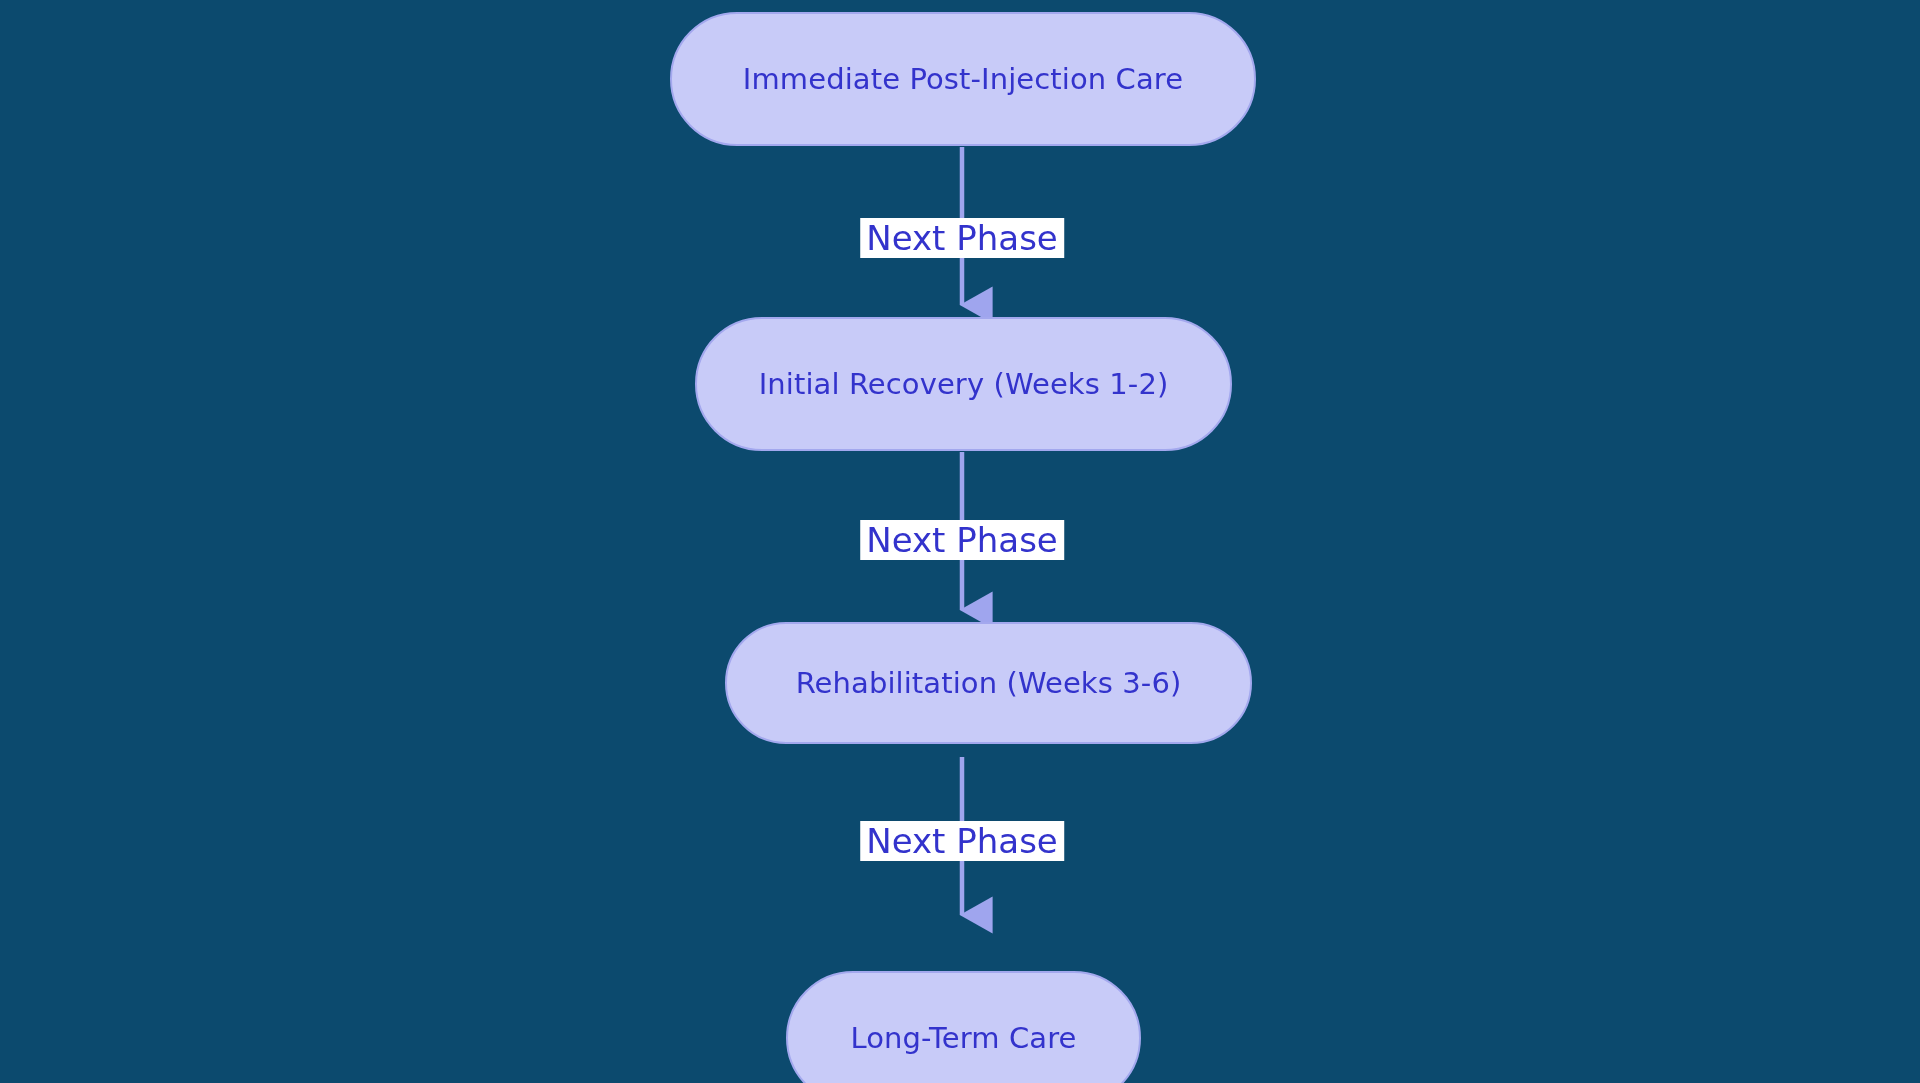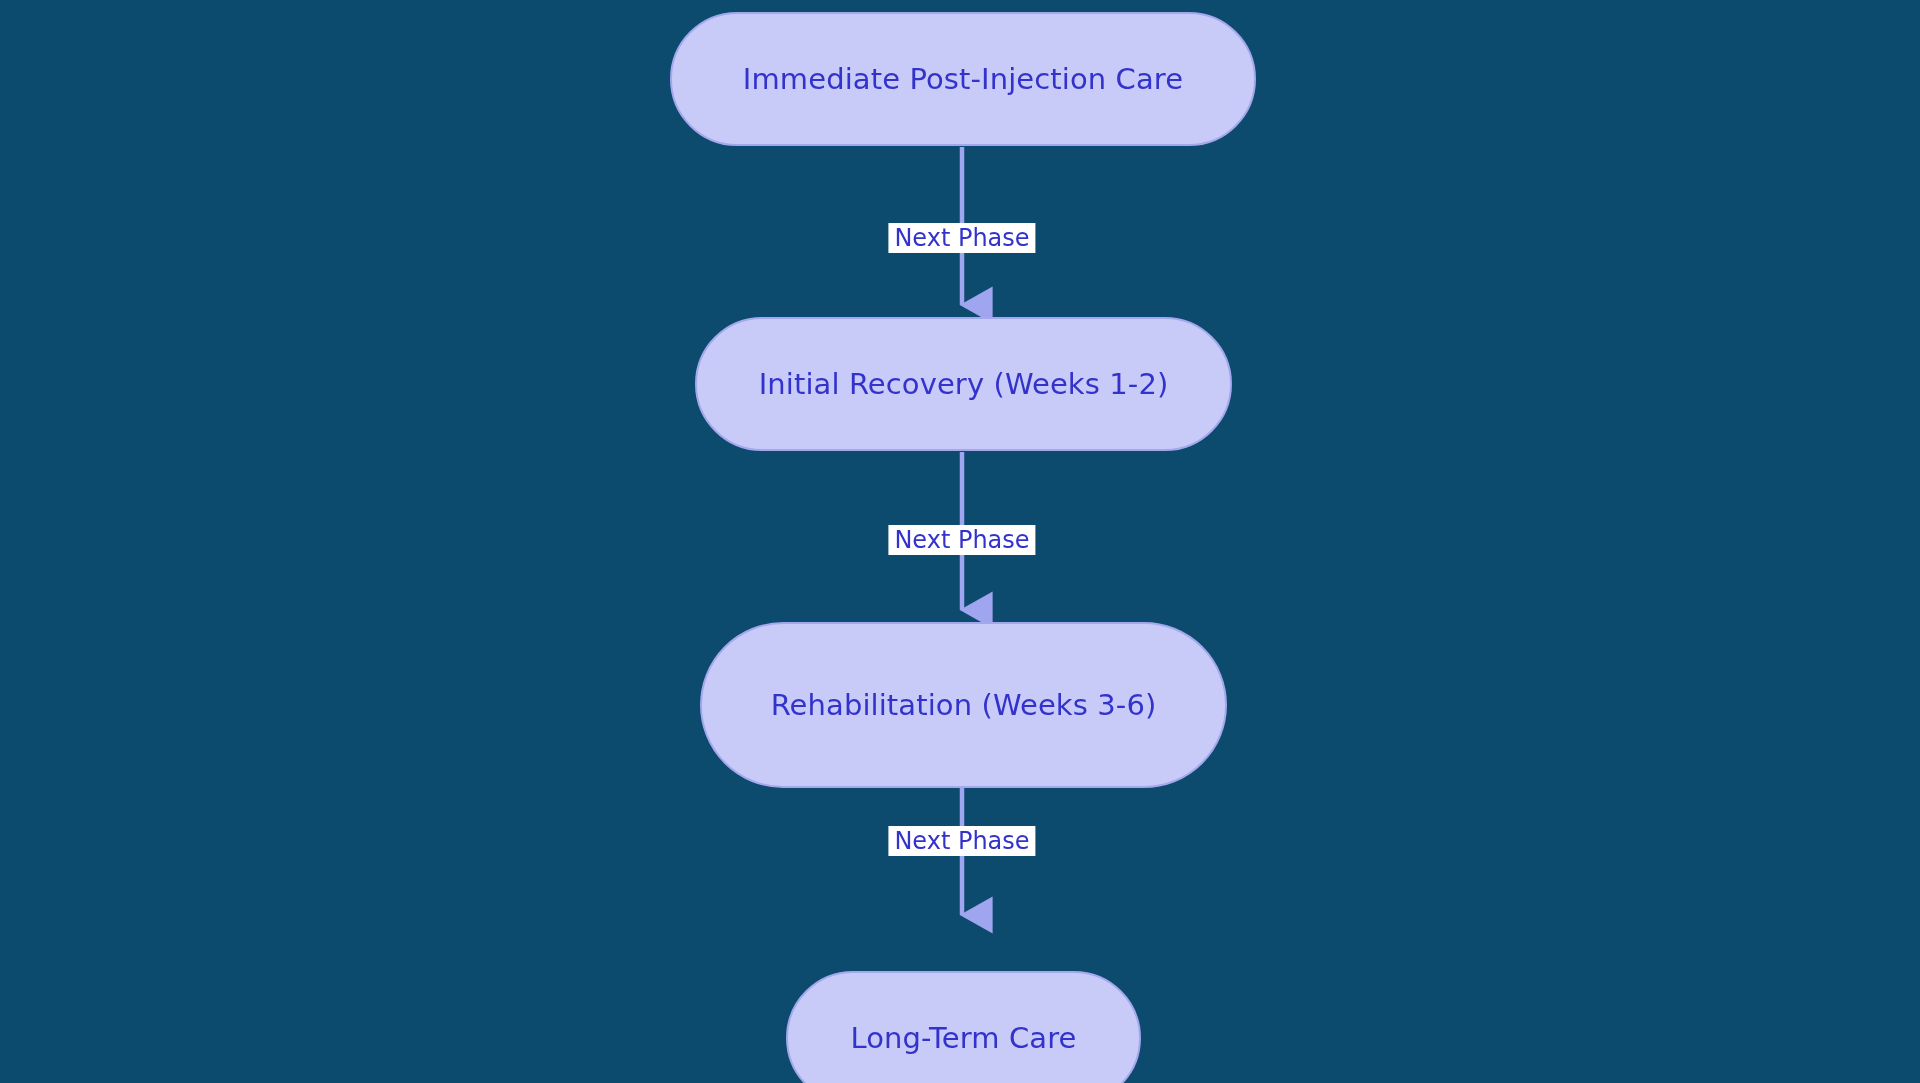--- a/index.html
+++ b/index.html
@@ -39,38 +39,38 @@
     white-space: nowrap;
     line-height: 1;
   }
   .node-label {
     color: #3333cc;
     pointer-events: none;
   }
 
   .node-0 { left: 670px; top: 12px;  width: 586px; height: 134px; }
   .node-1 { left: 695px; top: 317px; width: 537px; height: 134px; text-align: center; }
-  .node-2 { left: 700px; top: 622px; width: 527px; height: 166px; }
+  .node-2 { left: 725px; top: 622px; width: 527px; height: 122px; }
   .node-3 { left: 786px; top: 971px; width: 355px; height: 134px; }
 
   
   #edge-layer {
     position: absolute;
     left: 0;
     top: 0;
     width: 1920px;
     height: 1083px;
     overflow: visible;
   }
 
   
   .edge-label {
     position: absolute;
     color: #3333cc;
-    font-size: 24px;
+    font-size: 34px;
     font-weight: 400;
     line-height: 1;
     white-space: nowrap;
     transform: translate(-50%, -50%);
     background: #ffffff;
     padding: 3px 6px;
   }
   .edge-label-0 { left: 962px; top: 238px; }
   .edge-label-1 { left: 962px; top: 540px; }
   .edge-label-2 { left: 962px; top: 841px; }

